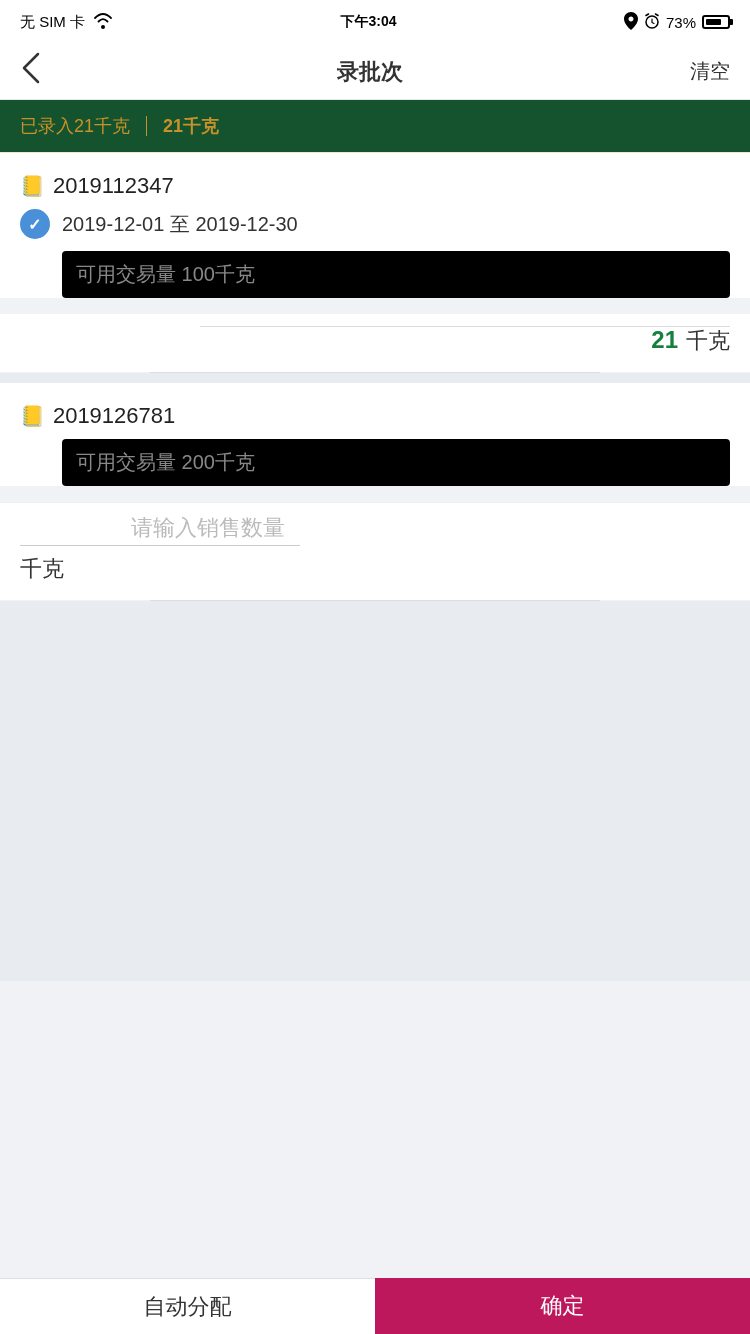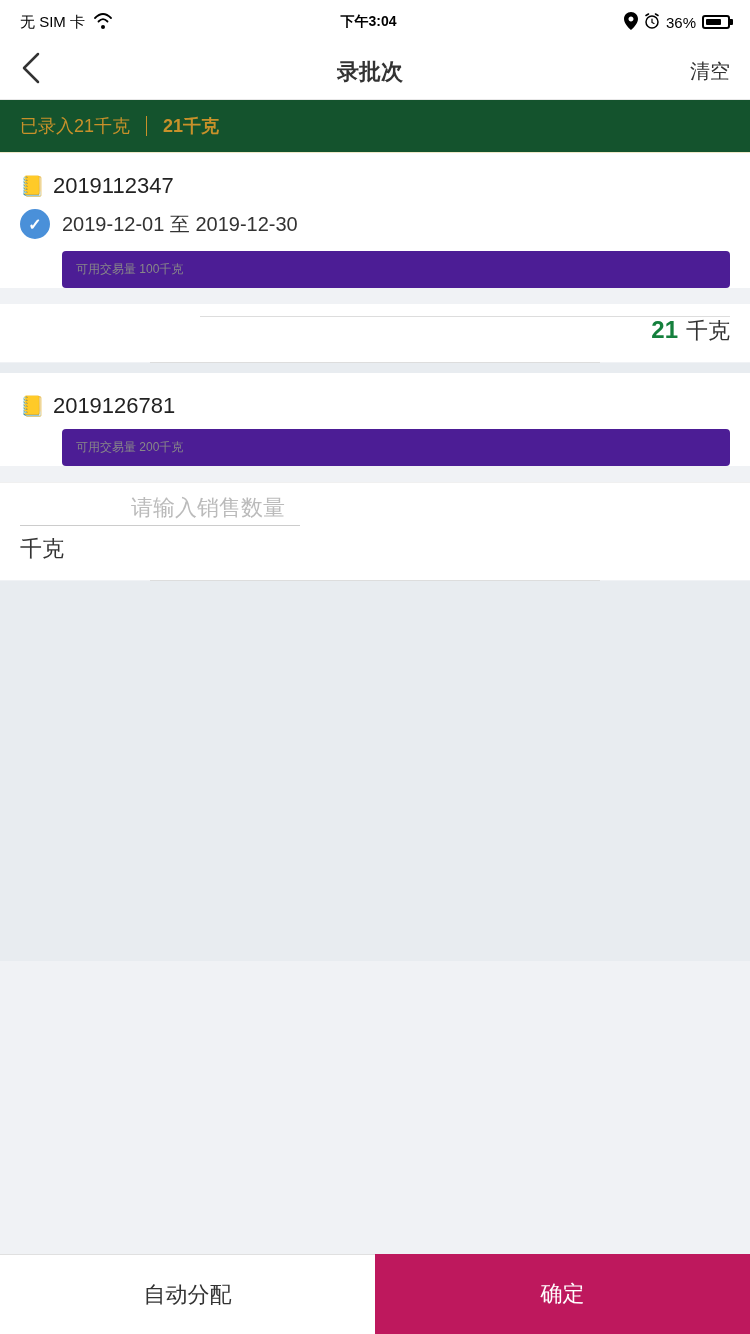--- a/index.html
+++ b/index.html
@@ -162,24 +162,24 @@
       content: '✓';
       color: #fff;
       font-size: 16px;
       font-weight: 700;
     }
     .batch-date {
       font-size: 20px;
       color: #333;
     }
     .batch-availability {
-      background: #4c1d95;
+      background: #000000;
       border-radius: 4px;
       padding: 10px 14px;
-      font-size: 12px;
+      font-size: 20px;
       color: #888;
       margin: 0 0 0 42px;
       margin-bottom: 16px;
     }
 
     
     .amount-row {
       display: flex;
       align-items: baseline;
       justify-content: flex-end;
@@ -240,21 +240,21 @@
       flex: 1;
       min-height: 380px;
     }
 
     
     .bottom-bar {
       position: fixed;
       bottom: 0;
       left: 0;
       width: 750px;
-      height: 80px;
+      height: 56px;
       display: flex;
       z-index: 100;
     }
     .btn-auto {
       flex: 1;
       background: #fff;
       border: none;
       font-size: 22px;
       color: #333;
       cursor: pointer;
@@ -303,21 +303,21 @@
           <path d="M7 0C3.1 0 0 3.1 0 7c0 5.2 7 11 7 11s7-5.8 7-11C14 3.1 10.9 0 7 0zm0 9.5C5.6 9.5 4.5 8.4 4.5 7S5.6 4.5 7 4.5 9.5 5.6 9.5 7 8.4 9.5 7 9.5z" fill="#000"></path>
         </svg>
     </span>
     <span>
       <svg width="16" height="16" viewBox="0 0 16 16">
           <circle cx="8" cy="9" r="6" stroke="#000" stroke-width="1.5" fill="none"></circle>
           <path d="M8 6v3.5l2 1" stroke="#000" stroke-width="1.2" stroke-linecap="round" fill="none"></path>
           <path d="M2 2.5L4.5 1M14 2.5L11.5 1" stroke="#000" stroke-width="1.5" stroke-linecap="round"></path>
         </svg>
     </span>
-    <span style="font-size:15px;">36%</span>
+    <span style="font-size:15px;">73%</span>
     <div class="battery-icon">
       <div class="battery-tip"></div>
     </div>
   </div>
 </div>
 
 <div class="nav-bar">
   <span class="nav-back">
     <svg width="22" height="36" viewBox="0 0 22 36">
         <path d="M18 4L4 18l14 14" stroke="#333" stroke-width="2.5" fill="none" stroke-linecap="round" stroke-linejoin="round"></path>

